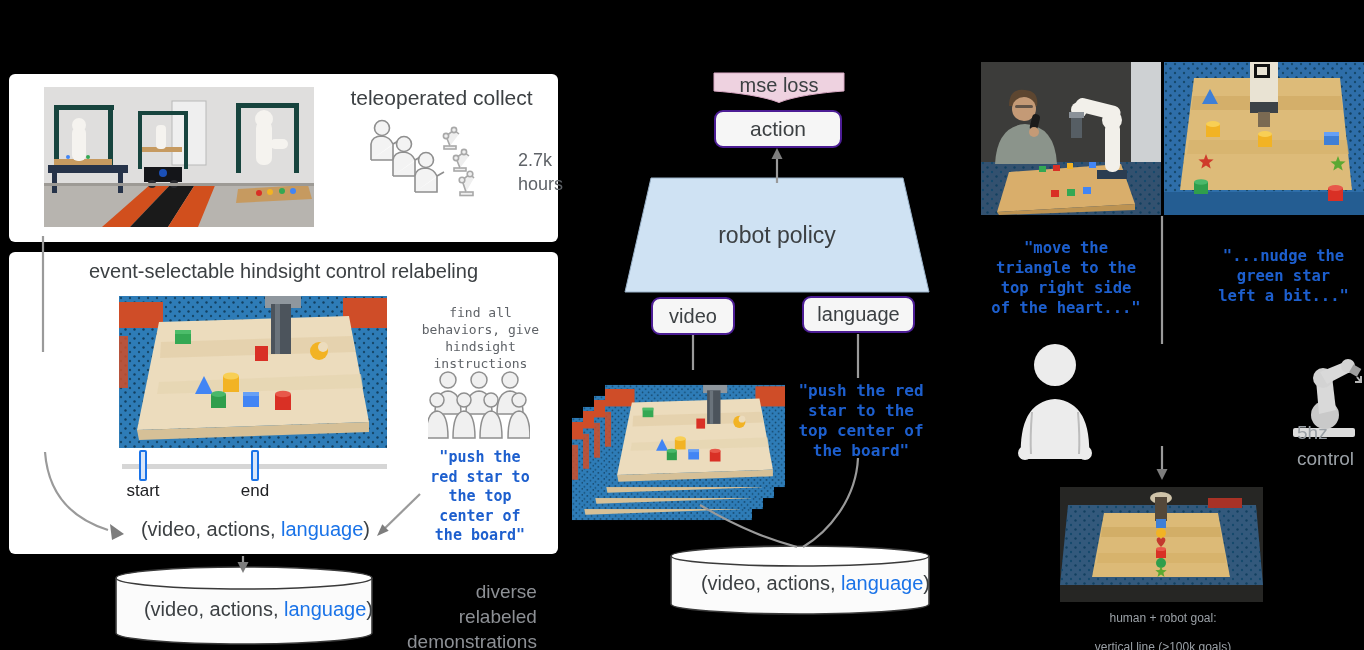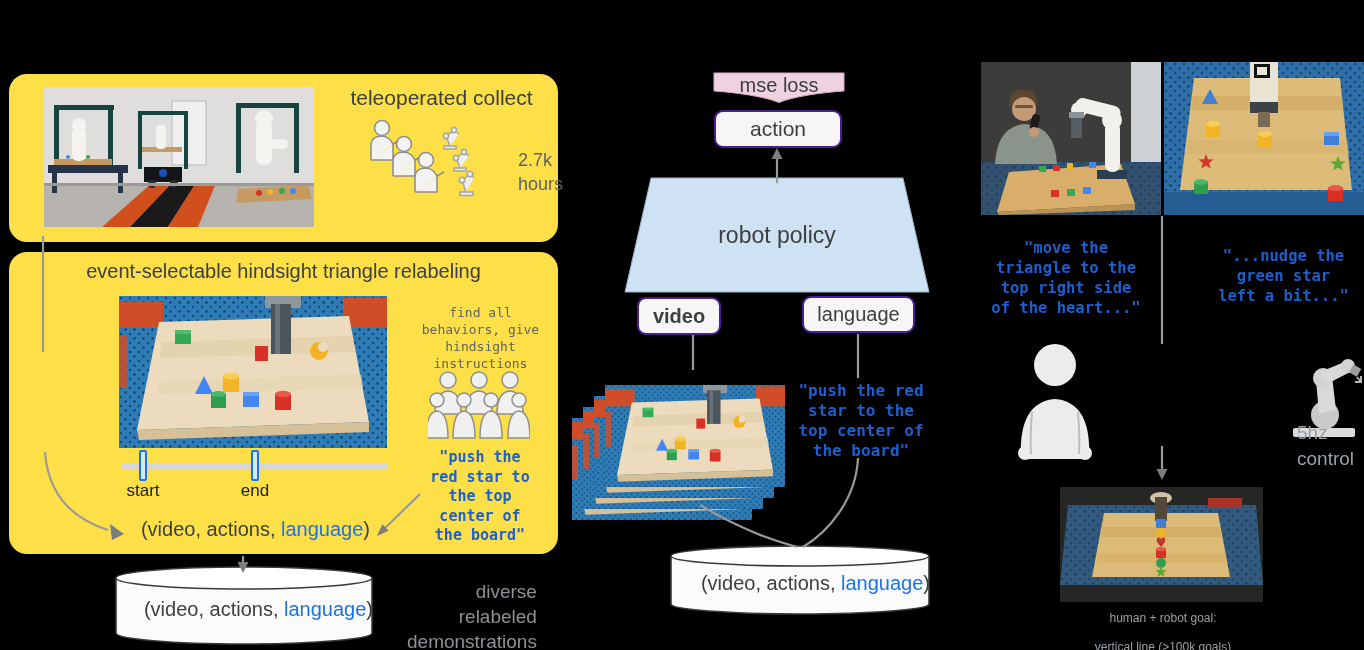--- a/index.html
+++ b/index.html
@@ -1,19 +1,19 @@
 <!DOCTYPE html>
 <html><head>
 <meta charset="utf-8">
 <style>
   * { box-sizing: border-box; margin: 0; padding: 0; }
   html,body { width:1364px; height:650px; background:#000; font-family:"Liberation Sans",sans-serif; position:relative; overflow:hidden; }
   .abs { position:absolute; }
   .pre { white-space:pre-line; }
-  .panel { position:absolute; background:#fde047; border-radius:18px; }
+  .panel { position:absolute; background:#ffffff; border-radius:6px; }
   .darktx { color:#3c4043; }
   .graytx { color:#5f6368; }
   .dimtx  { color:#8d9095; }
   .mono-blue { font-family:"DejaVu Sans Mono",monospace; font-weight:bold; color:#1d5fce; text-align:center; }
   .mono-gray { font-family:"DejaVu Sans Mono",monospace; color:#5f6368; text-align:center; }
   .boxlbl { position:absolute; background:#f6f6f6; border:2px solid #4c1d95; border-radius:9px; display:flex; align-items:center; justify-content:center; font-size:20px; color:#3c4043; }
   .tuple { font-size:20px; color:#3c4043; text-align:right; }
   .tuple .lang { color:#1a73e8; }
   .ctr { text-align:center; }
   svg { display:block; }
@@ -246,21 +246,21 @@
     </svg>
   <div class="abs darktx ctr" style="left:320px; top:12px; width:225px; font-size:21px;">teleoperated collect</div>
   <svg class="abs" style="left:351px; top:44px;" width="115" height="95">
       <use href="#icon-teleop"></use>
     </svg>
   <div class="abs graytx pre" style="left:477px; top:74px; font-size:18px; line-height:24px;margin-left:32px;">2.7k
 hours</div>
 </div>
 
 <div class="panel" style="left:9px; top:252px; width:549px; height:302px;">
-  <div class="abs darktx ctr" style="left:0; top:8px; width:549px; font-size:20px;">event-selectable hindsight triangle relabeling</div>
+  <div class="abs darktx ctr" style="left:0; top:8px; width:549px; font-size:20px;">event-selectable hindsight control relabeling</div>
   <svg class="abs" style="left:110px; top:44px;" width="268" height="152">
       <use href="#scene-table"></use>
     </svg>
 
   <div class="abs mono-gray pre" style="left:399px; top:52px; width:145px; font-size:13px; line-height:17px;">find all
 behaviors, give
 hindsight
 instructions</div>
   <svg class="abs" style="left:419px; top:118px;" width="102" height="72">
       <use href="#icon-crowd"></use>
@@ -296,21 +296,21 @@
 
 <div class="boxlbl" style="left:714px; top:110px; width:128px; height:38px; font-size:21px;">
     <span>action</span>
   </div>
 
 <svg class="abs" style="left:624px; top:177px;" width="306" height="116">
   <polygon points="27,1 279,1 305,115 1,115" fill="#cfe2f3" stroke="#9ab2c8" stroke-width="1"></polygon>
 </svg>
 <div class="abs darktx ctr" style="left:624px; top:222px; width:306px; font-size:23px;">robot policy</div>
 
-<div class="boxlbl" style="left:637px; top:297px; width:84px; height:38px;font-weight:bold;">
+<div class="boxlbl" style="left:651px; top:297px; width:84px; height:38px;">
     <span>video</span>
   </div>
 <div class="boxlbl" style="left:802px; top:296px; width:113px; height:37px;">
     <span>language</span>
   </div>
 
 <div class="abs" style="left:572px; top:372px; width:214px; height:162px;">
   <svg class="abs" style="left:0; top:33px; z-index:1;" width="180" height="128">
       <use href="#scene-table"></use>
     </svg>

